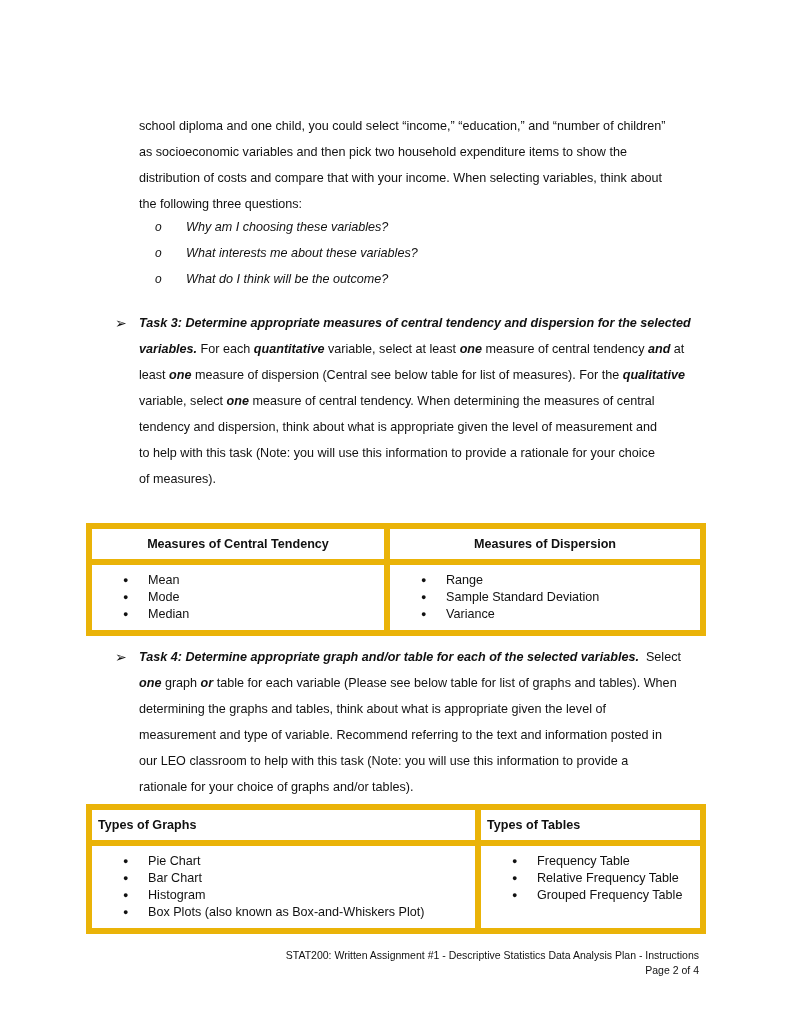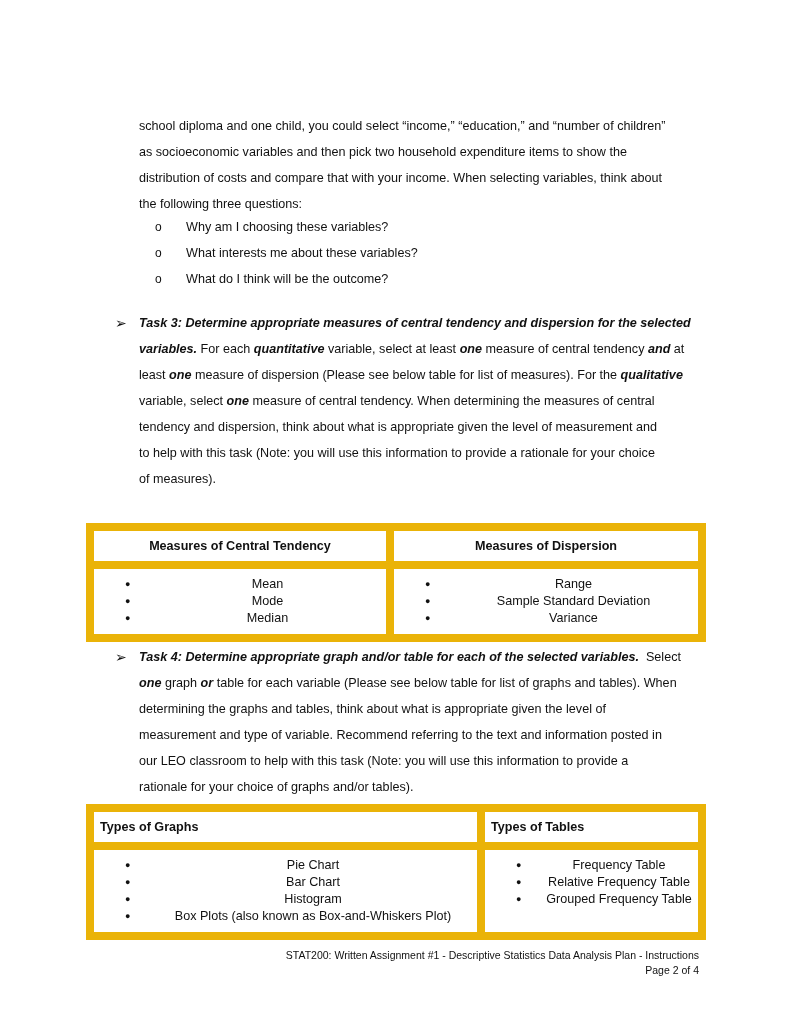--- a/index.html
+++ b/index.html
@@ -2,31 +2,31 @@
 <html><head>
 <meta charset="utf-8">
 <style>
   html, body { margin: 0; padding: 0; background: #ffffff; }
   body { width: 791px; height: 1024px; position: relative; overflow: hidden;
          font-family: "Liberation Sans", sans-serif; color: #111; }
   .page { position: absolute; left: 0; top: 0; width: 791px; height: 1024px; }
   .para { position: absolute; left: 139px; width: 566px; font-size: 12.6px; line-height: 26px; }
   .line { white-space: nowrap; height: 26px; }
   .sub-list { position: absolute; left: 155px; top: 214px; font-size: 12.6px; }
-  .sub-item { height: 26px; line-height: 26px; white-space: nowrap; }
+  .sub-item { height: 26px; line-height: 26px; white-space: nowrap; font-style: italic; }
   .sub-bullet { display: inline-block; width: 31px; font-size: 12px; }
   .task { position: absolute; left: 115px; width: 595px; font-size: 12.6px; }
   .task-line { height: 26px; line-height: 26px; white-space: nowrap; padding-left: 24px; position: relative; }
   .arrow { position: absolute; left: 0; top: 0; font-size: 14px; }
   b { font-weight: bold; font-style: italic; }
   table.grid { position: absolute; border-collapse: collapse; font-size: 12.6px; }
-  table.grid td { border: 8px solid #eab308; vertical-align: top; }
+  table.grid td { border: 6px solid #eab308; vertical-align: top; }
   .th-center { text-align: center; font-weight: bold; height: 28px; vertical-align: middle !important; }
   .th-left { text-align: left; font-weight: bold; height: 28px; padding-left: 6px; vertical-align: middle !important; margin-top: 19px; }
-  ul.dots { list-style: none; margin: 0; padding: 6px 0 6px 0; text-align: center; }
+  ul.dots { list-style: none; margin: 0; padding: 6px 0 6px 0; }
   ul.dots li { line-height: 17px; height: 17px; white-space: nowrap; position: relative; padding-left: 55px; }
   ul.dots li::before { content: "\25CF"; position: absolute; left: 30px; font-size: 9px; top: 0; }
   .footer { position: absolute; right: 92px; top: 948px; text-align: right; font-size: 10.5px; line-height: 15px; margin-left: 24px; }
 </style>
 </head>
 <body>
 
 <div class="page">
 
   <div class="para" style="top:113px;">
@@ -50,21 +50,21 @@
 
   <div class="task" style="top:310px;">
     <div class="task-line">
       <span class="arrow">➢</span>
       <b>Task 3: Determine appropriate measures of central tendency and dispersion for the selected</b>
     </div>
     <div class="task-line">
       <b>variables.</b><span> For each </span><b>quantitative</b><span> variable, select at least </span><b>one</b><span> measure of central tendency </span><b>and</b><span> at</span>
     </div>
     <div class="task-line">
-      <span>least </span><b>one</b><span> measure of dispersion (Please see below table for list of measures). For the </span><b>qualitative</b>
+      <span>least </span><b>one</b><span> measure of dispersion (Central see below table for list of measures). For the </span><b>qualitative</b>
     </div>
     <div class="task-line">
       <span>variable, select </span><b>one</b><span> measure of central tendency. When determining the measures of central</span>
     </div>
     <div class="task-line">tendency and dispersion, think about what is appropriate given the level of measurement and</div>
     <div class="task-line">to help with this task (Note: you will use this information to provide a rationale for your choice</div>
     <div class="task-line">of measures).</div>
   </div>
 
   <table class="grid" style="left:86px; top:523px; width:620px;">

